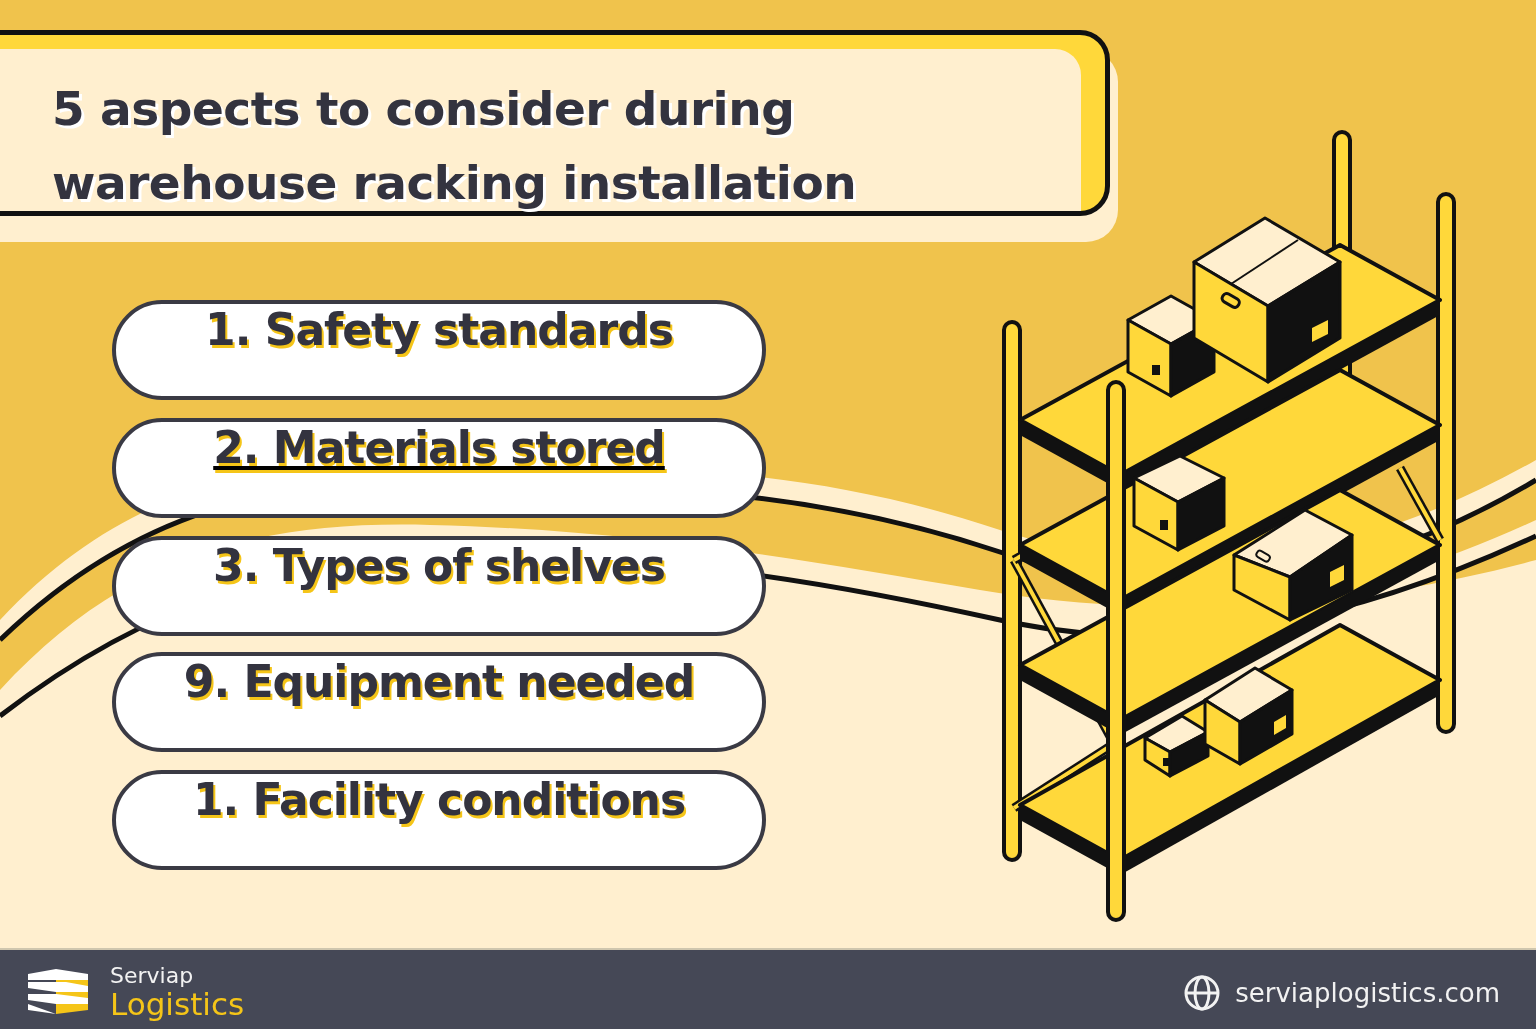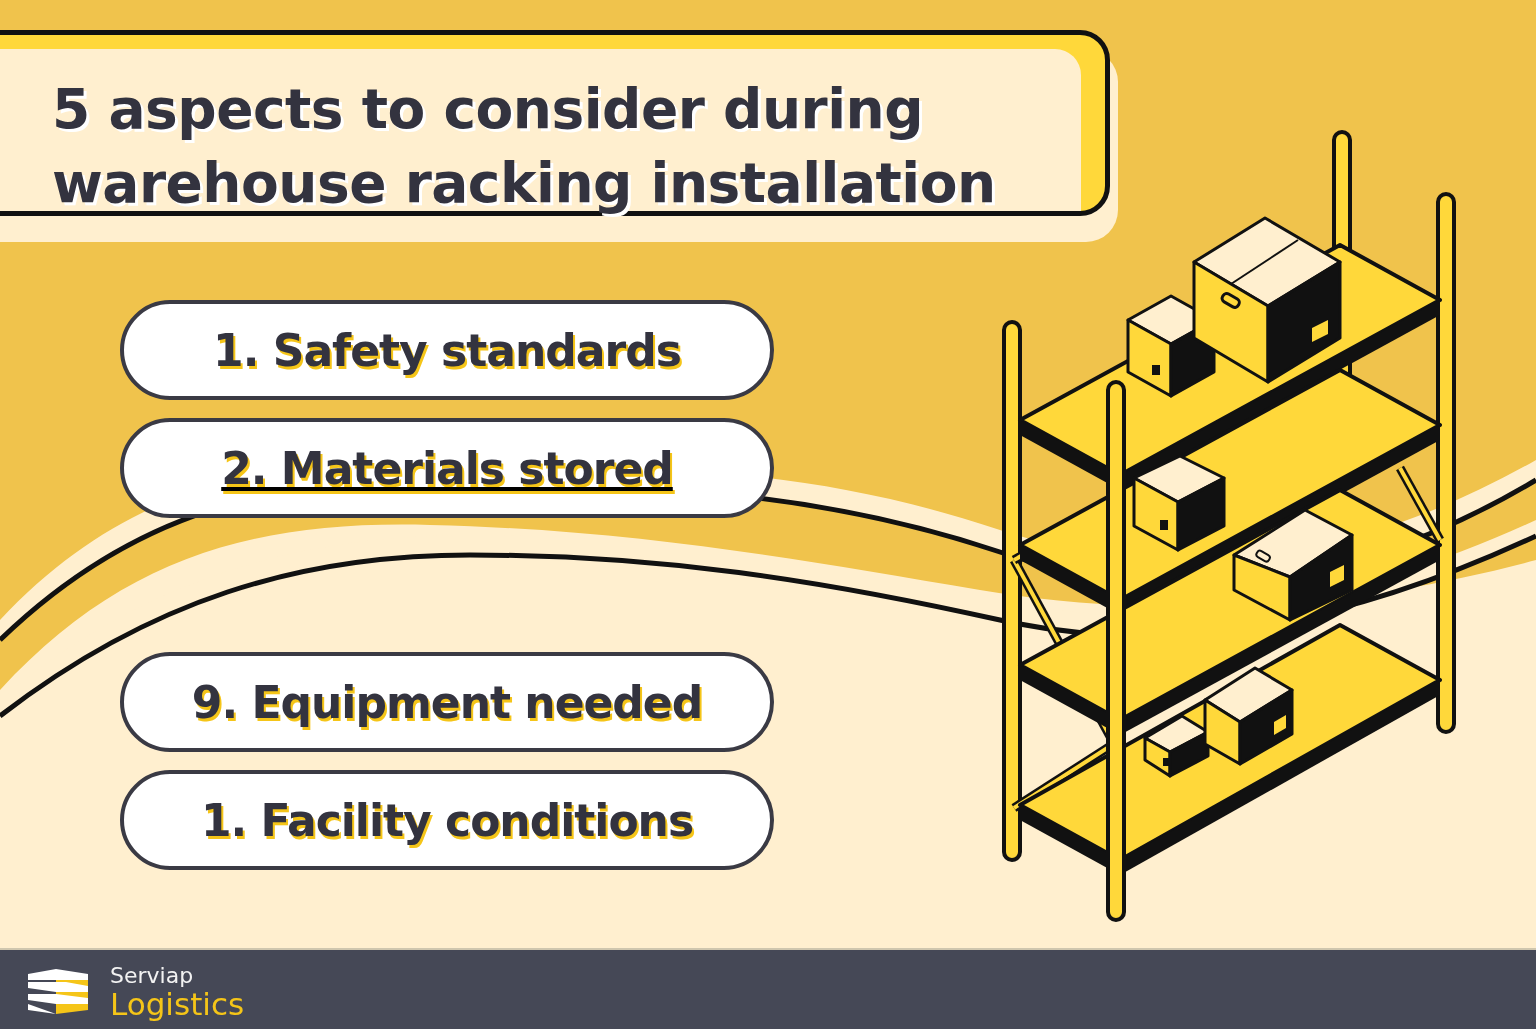--- a/index.html
+++ b/index.html
@@ -24,32 +24,32 @@
       background: #FFD83A; border: 5px solid #111; border-radius: 0 30px 30px 0;
       box-sizing: border-box; overflow: hidden;
     }
     .title-inner {
       position: absolute; left: 0; top: 14px; right: 24px; bottom: 0;
       background: #FFEFCF; border-radius: 0 26px 0 0;
     }
     .title-text {
       position: absolute; left: 72px; top: 42px;
       font-family: "DejaVu Sans", sans-serif; font-weight: bold;
-      font-size: 55px; line-height: 74px; color: #33333F; letter-spacing: -0.5px;
+      font-size: 47px; line-height: 74px; color: #33333F; letter-spacing: -0.5px;
       text-shadow: 3px 3px 0 #ffffff;
       margin: 0;
     }
     .title-text span { display: block; }
 
     
     .pill {
-      position: absolute; left: 120px; width: 654px; height: 100px;
+      position: absolute; left: 112px; width: 654px; height: 100px;
       background: #ffffff; border: 4px solid #3A3A44; border-radius: 50px;
       box-sizing: border-box;
-      display: flex; align-items: center; justify-content: center;
+      display: flex; justify-content: center;
     }
     .pill-label {
       font-family: "DejaVu Sans", sans-serif; font-weight: bold;
       font-size: 44px; color: #33333F; letter-spacing: -1px;
       text-shadow: 2px 3px 0 #F5C518;
       white-space: nowrap;
     }
 
     
     .footer {
@@ -101,20 +101,23 @@
       <span>5 aspects to consider during</span>
       <span>warehouse racking installation</span>
     </h1>
   </div>
 
   <div class="pill" style="top:300px;">
     <span class="pill-label">1. Safety standards</span>
   </div>
   <div class="pill" style="top:418px;text-decoration:underline;">
     <span class="pill-label">2. Materials stored</span>
+  </div>
+  <div class="pill" style="top:536px;">
+    <span class="pill-label">3. Types of shelves</span>
   </div>
   <div class="pill" style="top:652px;">
     <span class="pill-label">9. Equipment needed</span>
   </div>
   <div class="pill" style="top:770px;">
     <span class="pill-label">1. Facility conditions</span>
   </div>
 
   <svg class="bg-svg" width="1536" height="948" viewBox="0 0 1536 948" stroke-linejoin="round">
 
@@ -192,13 +195,21 @@
     <polygon points="2,16 40,16 62,20 62,26 30,26 2,22" fill="#ffffff"></polygon>
     <polygon points="30,26 62,26 62,32 30,32" fill="#F5C518"></polygon>
     <polygon points="2,28 30,28 62,32 62,38 30,38 2,34" fill="#ffffff"></polygon>
     <polygon points="30,38 62,38 62,44 30,48" fill="#F5C518"></polygon>
     <polygon points="2,38 30,48 2,44" fill="#ffffff"></polygon>
   </svg>
   <div class="brand">
     <span class="brand-line1">Serviap</span>
     <span class="brand-line2">Logistics</span>
   </div>
+  <div class="website">
+    <svg width="38" height="38" viewBox="0 0 38 38">
+      <circle cx="19" cy="19" r="16" fill="none" stroke="#F2F2F2" stroke-width="3"></circle>
+      <ellipse cx="19" cy="19" rx="7" ry="16" fill="none" stroke="#F2F2F2" stroke-width="3"></ellipse>
+      <line x1="3" y1="19" x2="35" y2="19" stroke="#F2F2F2" stroke-width="3"></line>
+    </svg>
+    <span class="website-text">serviaplogistics.com</span>
+  </div>
 </div>
 
 </body></html>

